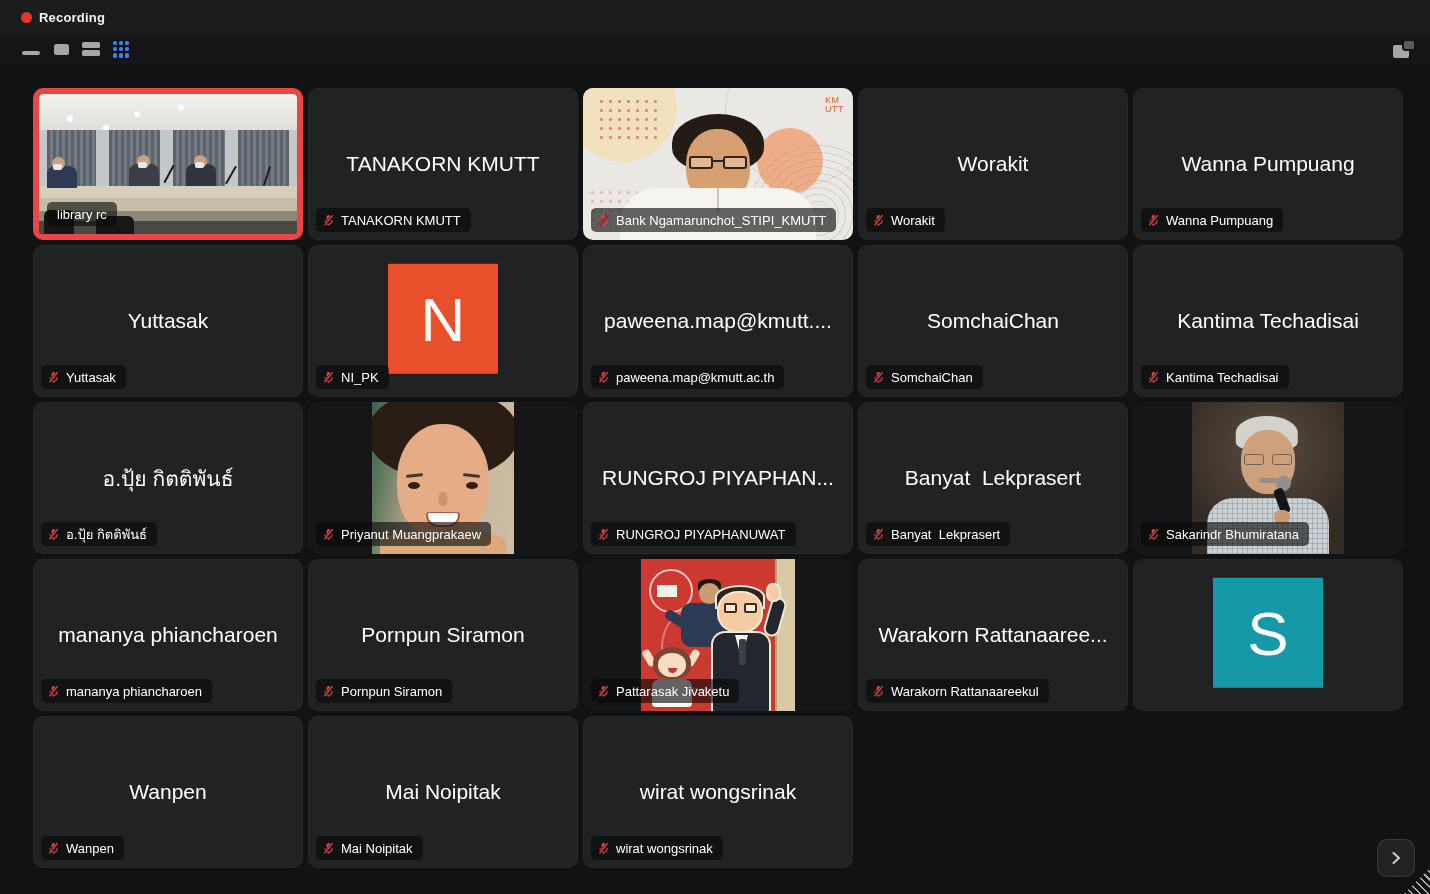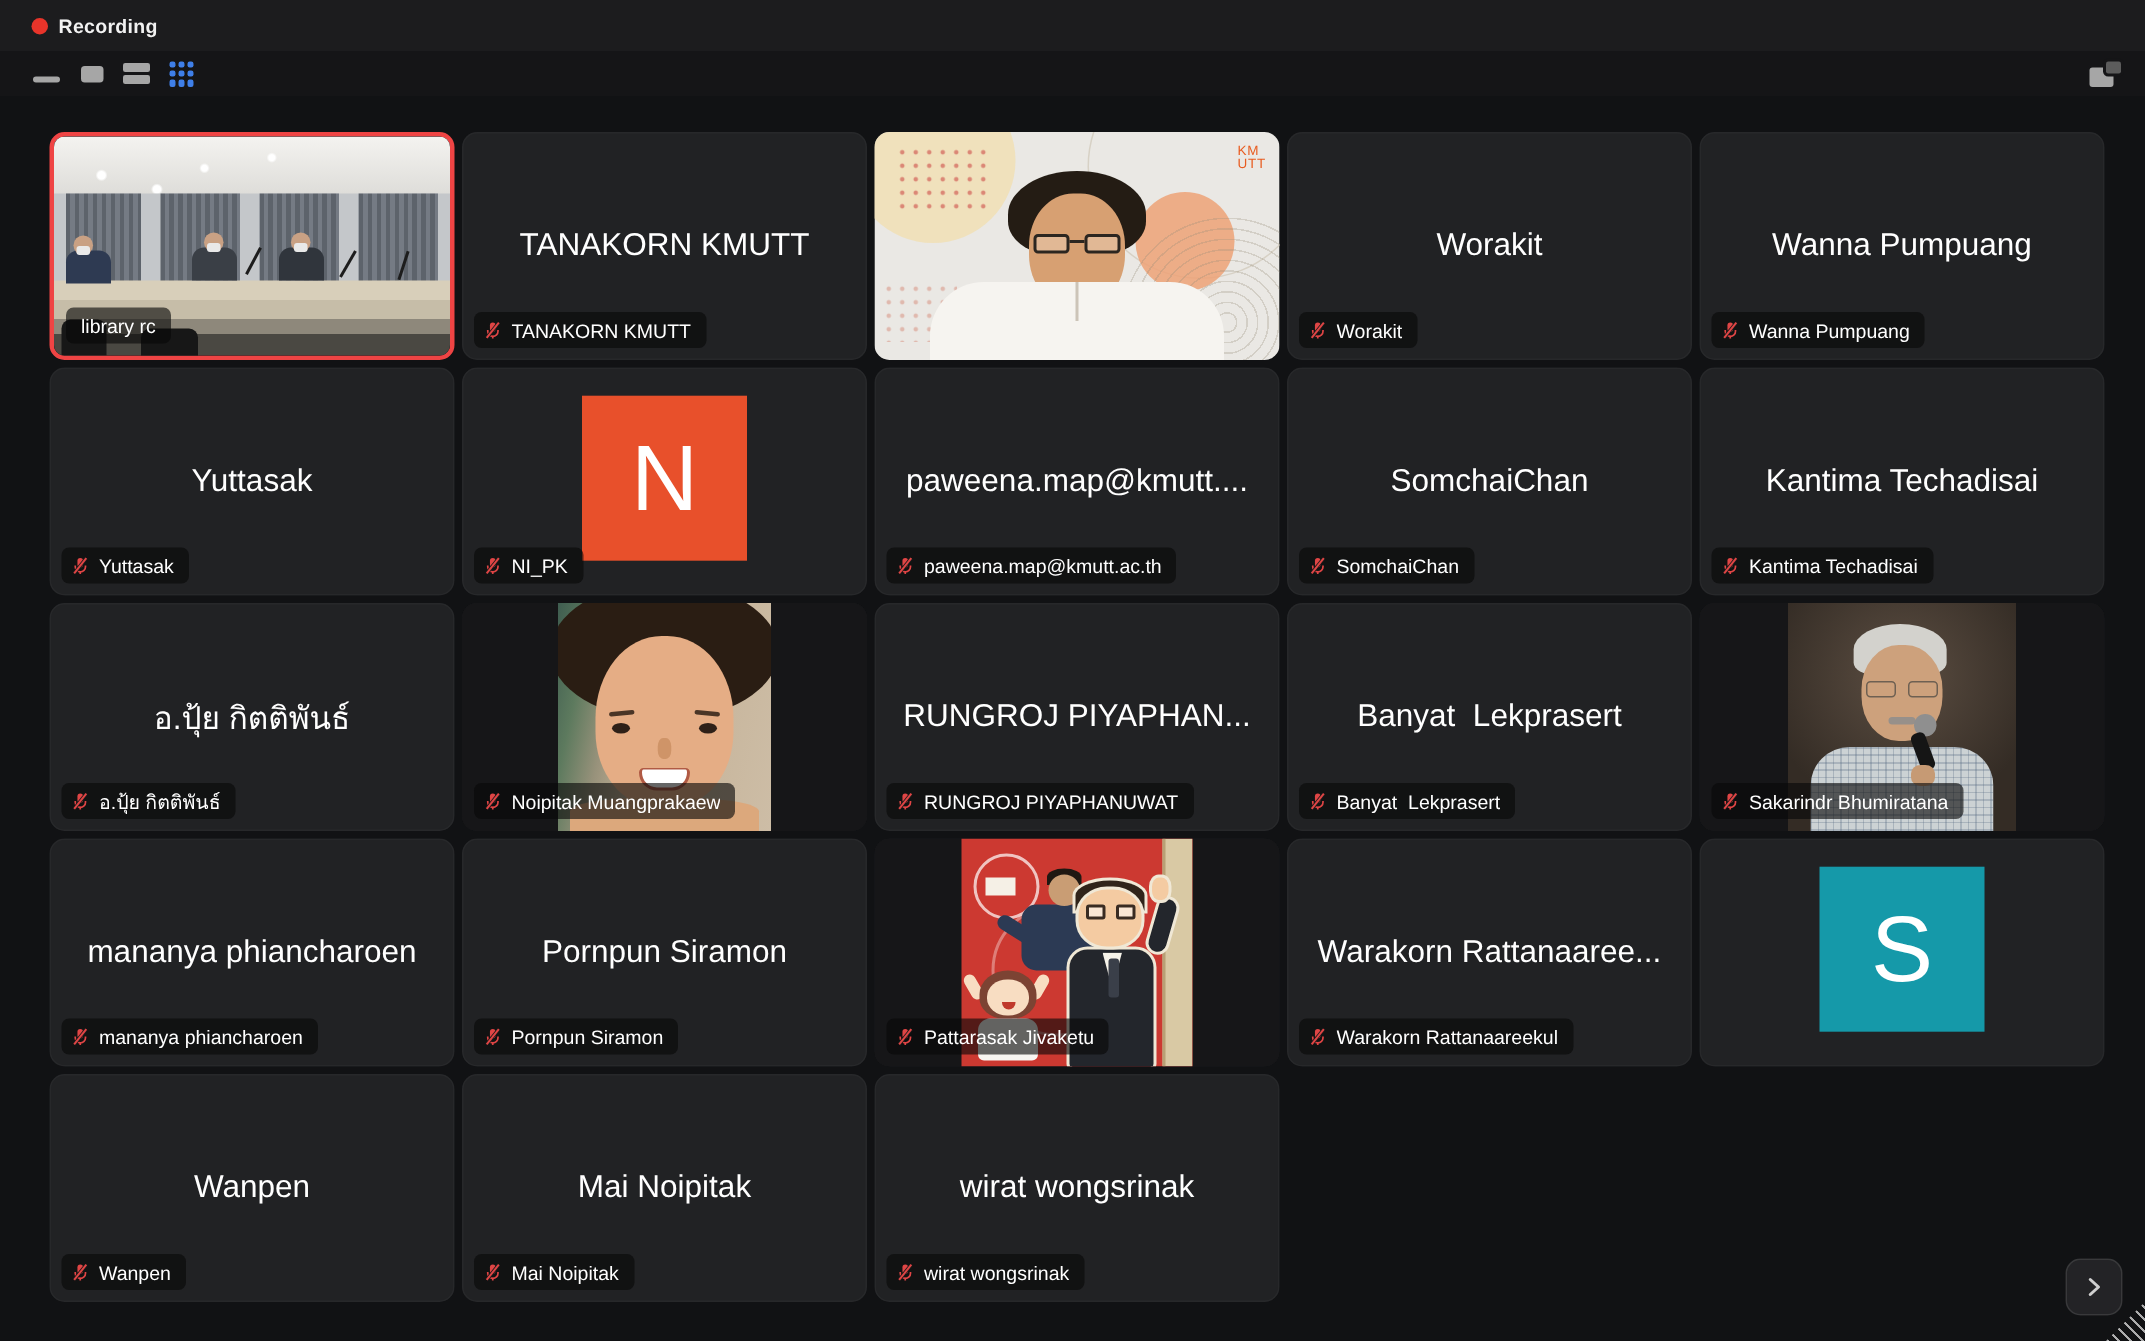--- a/index.html
+++ b/index.html
@@ -23,21 +23,21 @@
   .spacer { flex:1; }
   .pip { width:21px; height:17px; position:relative; cursor:pointer; }
   .pip-main { position:absolute; left:0; bottom:0; width:16px; height:13px; background:#a6a6a6; border-radius:2px; }
   .pip-sub { position:absolute; right:0; top:0; width:10px; height:8px; background:#5c5c5c; border-radius:1.5px; box-shadow:0 0 0 2px #151517; }
 
   
   .grid { position:absolute; top:88px; left:33px; right:27px; bottom:26px;
           display:grid; grid-template-columns:repeat(5,1fr); grid-template-rows:repeat(5,1fr); gap:5px; }
   .tile { position:relative; background:#212224; border-radius:10px; overflow:hidden;
           box-shadow:inset 0 0 0 1px rgba(255,255,255,.03); cursor:pointer; }
-  .tile.active { border:3px solid #ef4444; }
+  .tile.active { border:6px solid #ef4444; }
   .tile.dim { background:#17181a; }
 
   .center-name { position:absolute; inset:0; display:flex; align-items:center; justify-content:center;
                  color:#ffffff; font-size:21px; text-align:center; padding:0 14px; white-space:pre-wrap; z-index:2; }
 
   .badge { position:absolute; left:8px; bottom:8px; max-width:calc(100% - 16px); height:24px;
            background:rgba(8,8,8,.62); border-radius:5px; display:flex; align-items:center;
            gap:6px; padding:0 10px 0 6px; z-index:5; }
   .badge.noicon { padding-left:10px; }
   .badge span { color:#fff; font-size:13px; white-space:pre; overflow:hidden; text-overflow:ellipsis; }
@@ -248,20 +248,30 @@
       <span class="bk-hair"></span>
         <span class="bk-neck"></span>
         <span class="bk-face"></span>
       <span class="bk-gl">
           <i></i>
           <i></i>
         </span>
       <span class="bk-body"></span>
         <span class="bk-collar"></span>
     </div>
+    <div class="badge">
+      <svg class="mic" viewBox="0 0 16 16" width="13" height="13">
+          <rect x="5.7" y="1.2" width="4.6" height="7.6" rx="2.3" fill="#e04545"></rect>
+          <path d="M3.9 7.4v1a4.2 4.2 0 0 0 8.4 0v-1" stroke="#e04545" stroke-width="1.4" fill="none"></path>
+          <line x1="8" y1="12.2" x2="8" y2="14.4" stroke="#e04545" stroke-width="1.4"></line>
+          <line x1="3" y1="13.8" x2="13" y2="1.4" stroke="#1a1a1a" stroke-width="3"></line>
+          <line x1="3" y1="13.8" x2="13" y2="1.4" stroke="#e04545" stroke-width="1.6"></line>
+        </svg>
+      <span>Bank Ngamarunchot_STIPI_KMUTT</span>
+    </div>
   </div>
 
   <div class="tile">
     <div class="center-name">Worakit</div>
     <div class="badge">
       <svg class="mic" viewBox="0 0 16 16" width="13" height="13">
           <rect x="5.7" y="1.2" width="4.6" height="7.6" rx="2.3" fill="#e04545"></rect>
           <path d="M3.9 7.4v1a4.2 4.2 0 0 0 8.4 0v-1" stroke="#e04545" stroke-width="1.4" fill="none"></path>
           <line x1="8" y1="12.2" x2="8" y2="14.4" stroke="#e04545" stroke-width="1.4"></line>
           <line x1="3" y1="13.8" x2="13" y2="1.4" stroke="#1a1a1a" stroke-width="3"></line>
@@ -384,21 +394,21 @@
       </div>
     </div>
     <div class="badge">
       <svg class="mic" viewBox="0 0 16 16" width="13" height="13">
           <rect x="5.7" y="1.2" width="4.6" height="7.6" rx="2.3" fill="#e04545"></rect>
           <path d="M3.9 7.4v1a4.2 4.2 0 0 0 8.4 0v-1" stroke="#e04545" stroke-width="1.4" fill="none"></path>
           <line x1="8" y1="12.2" x2="8" y2="14.4" stroke="#e04545" stroke-width="1.4"></line>
           <line x1="3" y1="13.8" x2="13" y2="1.4" stroke="#1a1a1a" stroke-width="3"></line>
           <line x1="3" y1="13.8" x2="13" y2="1.4" stroke="#e04545" stroke-width="1.6"></line>
         </svg>
-      <span>Noipitak Muangprakaew</span>
+      <span>Priyanut Muangprakaew</span>
     </div>
   </div>
 
   <div class="tile">
     <div class="center-name">RUNGROJ PIYAPHAN...</div>
     <div class="badge">
       <svg class="mic" viewBox="0 0 16 16" width="13" height="13">
           <rect x="5.7" y="1.2" width="4.6" height="7.6" rx="2.3" fill="#e04545"></rect>
           <path d="M3.9 7.4v1a4.2 4.2 0 0 0 8.4 0v-1" stroke="#e04545" stroke-width="1.4" fill="none"></path>
           <line x1="8" y1="12.2" x2="8" y2="14.4" stroke="#e04545" stroke-width="1.4"></line>

